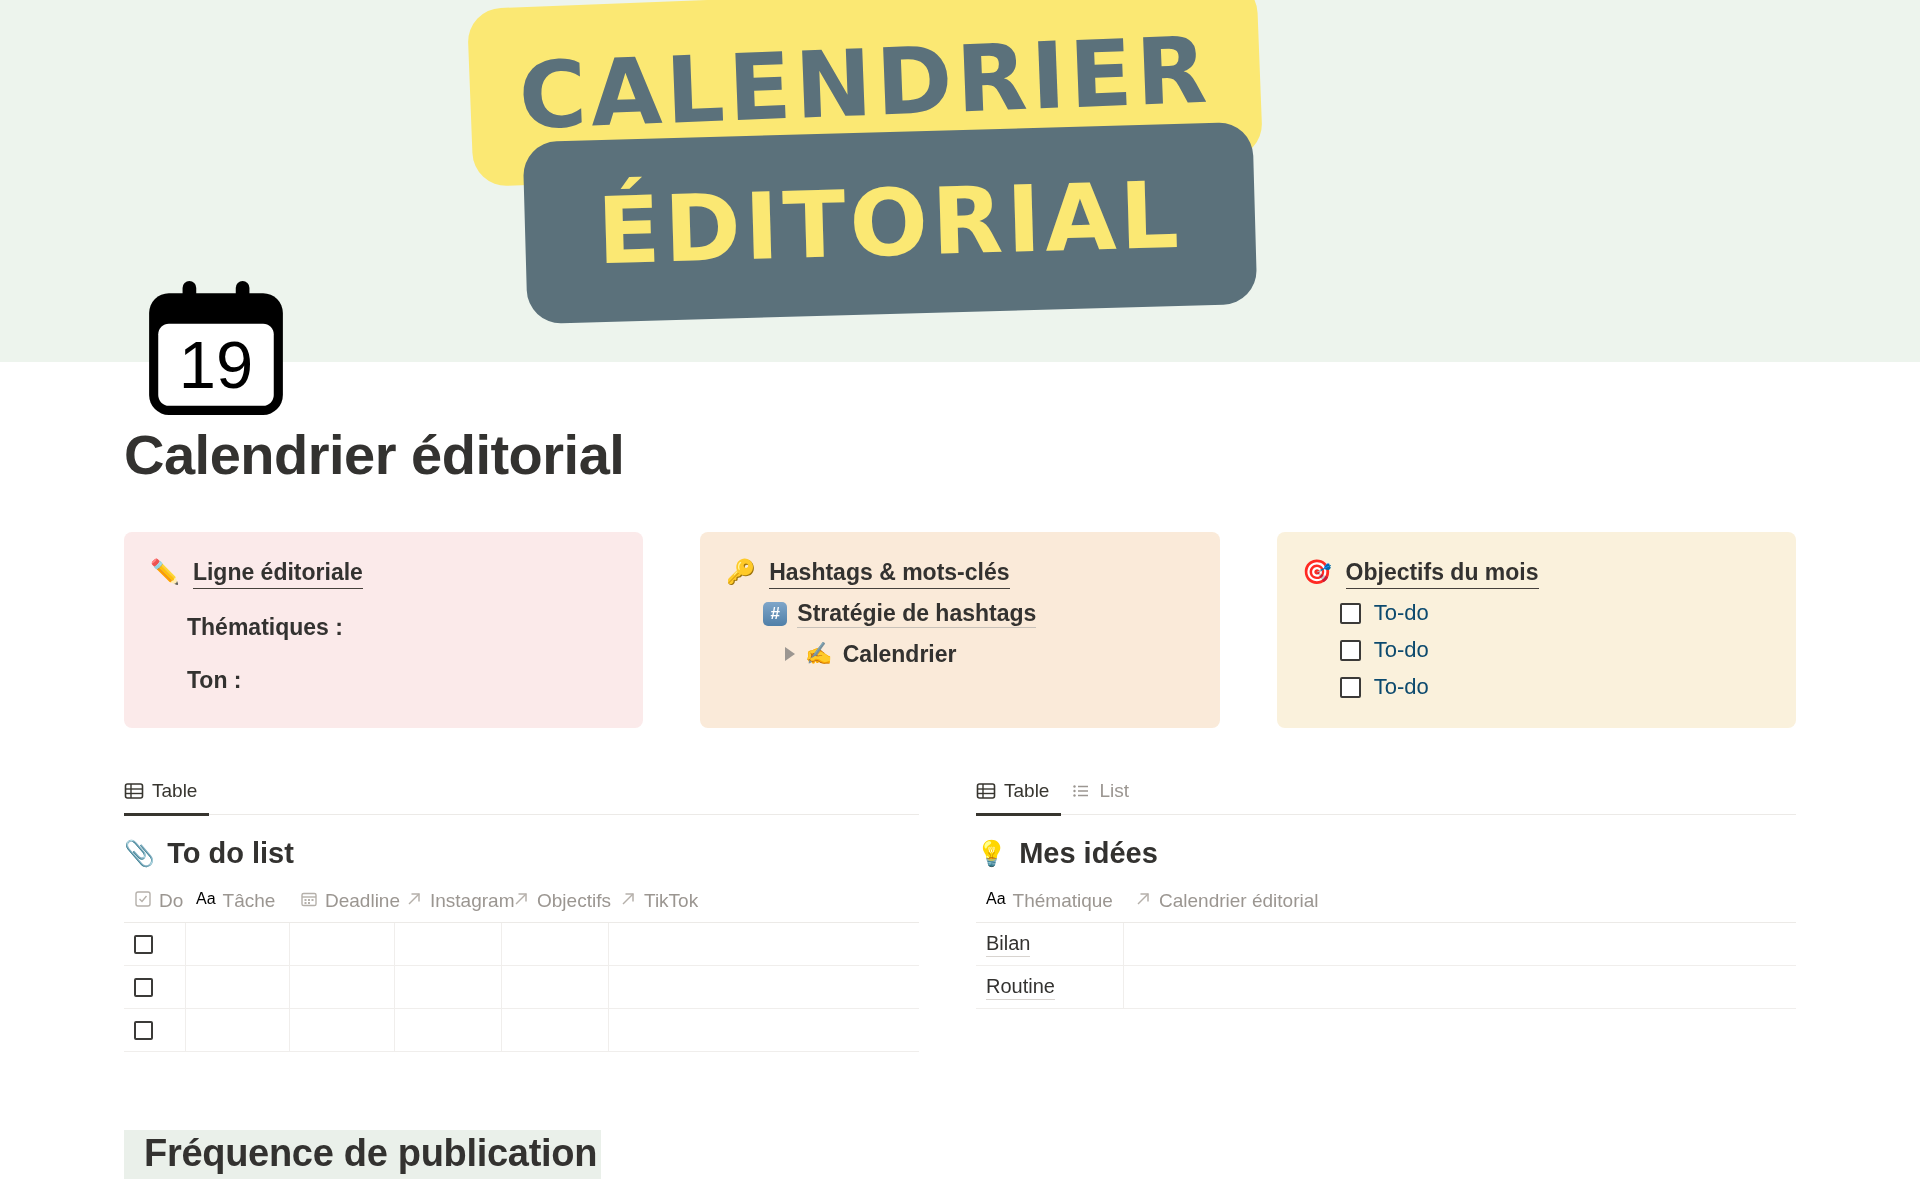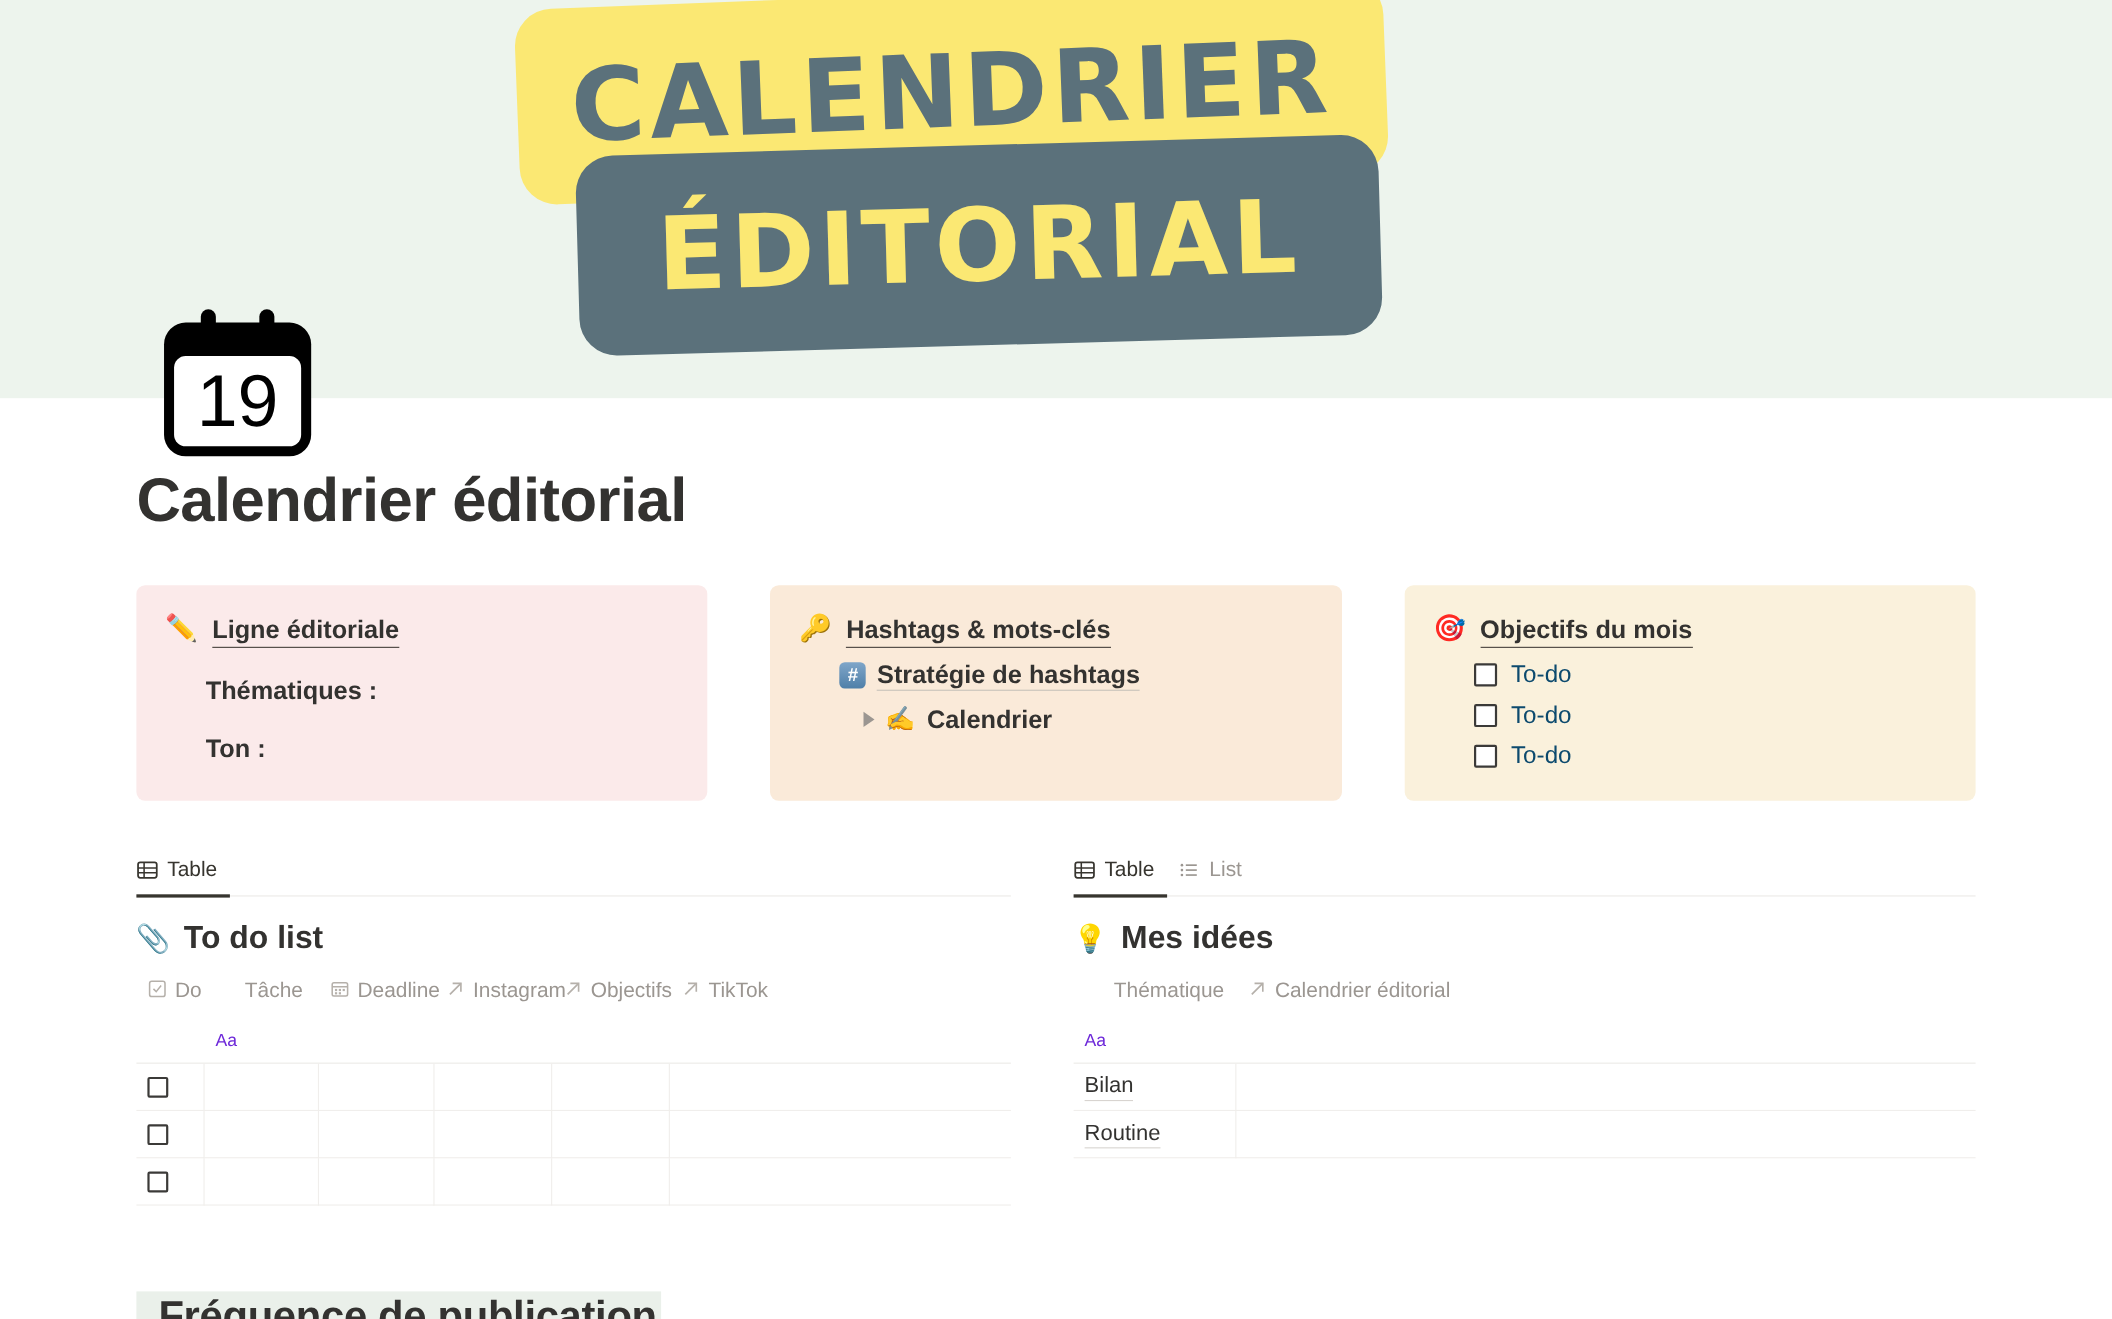--- a/index.html
+++ b/index.html
@@ -254,21 +254,21 @@
     display: flex;
     align-items: flex-start;
     gap: 7px;
     font-size: 19px;
     color: #9b9691;
     padding: 4px 10px 10px 10px;
     white-space: nowrap;
     flex: none;
   }
   .col-ico { width: 18px; height: 18px; flex: none; display: block; }
-  .aa { font-size: 16px; color: #6d28d9; font-weight: 400; margin-top: 48px; }
+  .aa { font-size: 16px; color: #000000; font-weight: 400; }
 
   .db-body { display: block; }
   .db-trow {
     display: flex;
     border-bottom: 1px solid #f0eeec;
     height: 43px;
     align-items: center;
   }
   .db-cell {
     height: 43px;

